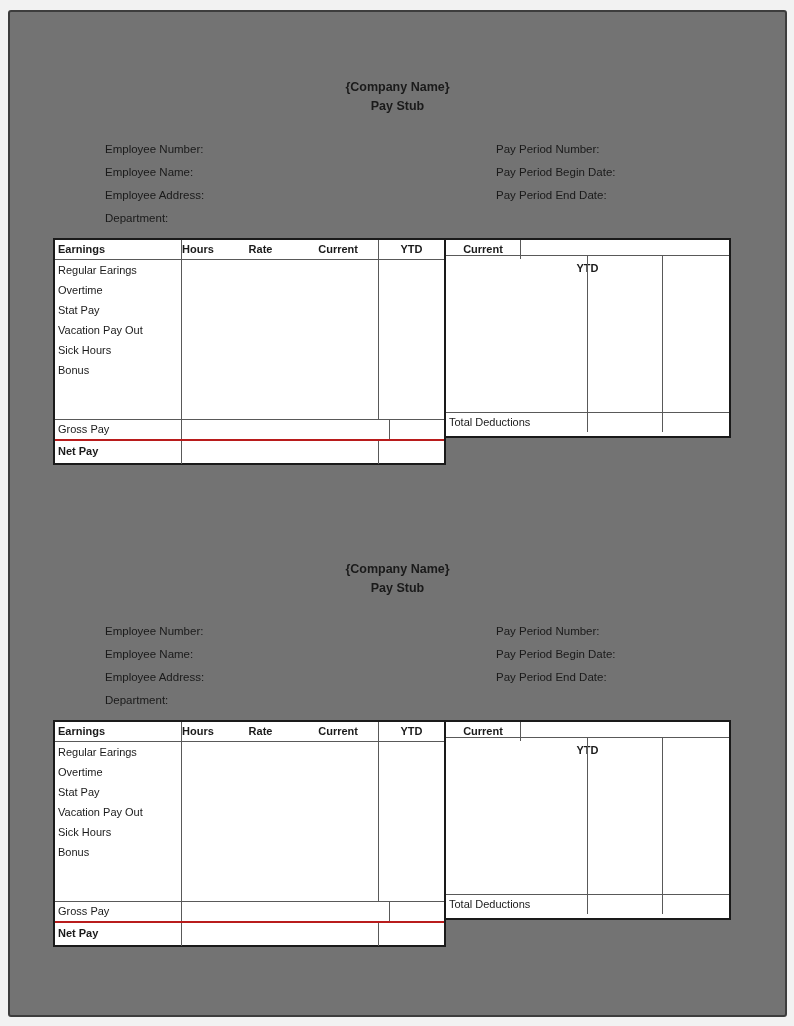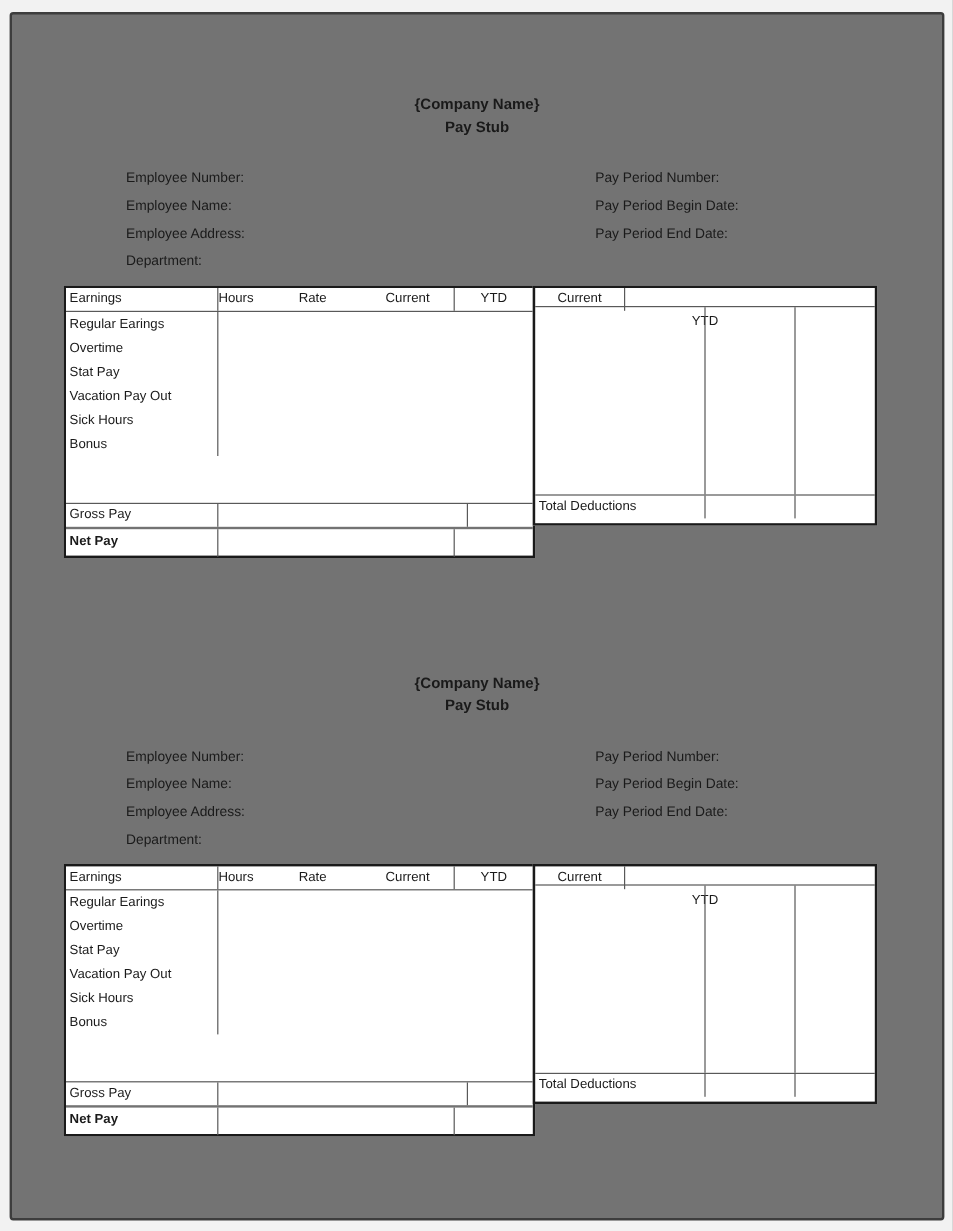--- a/index.html
+++ b/index.html
@@ -28,31 +28,31 @@
   .info-left{left:47px;}
   .info-right{left:438px;}
   .info-row{height:23px;line-height:23px;display:flex;margin-left:48px;}
   .info-row .val{display:inline-block;min-width:120px;height:100%;}
   .tables{position:absolute;left:43px;top:158px;width:700px;height:240px;}
   .tbl{position:absolute;top:0;box-sizing:border-box;border:2px solid #1a1a1a;background:#fff;font-size:11px;}
   .tbl-left{left:0;width:393px;height:227px;}
   .tbl-right{left:391px;width:287px;height:200px;}
   .row{display:flex;box-sizing:border-box;}
   .thin-b{border-bottom:1px solid #595959;}
-  .thick-b{border-bottom:2px solid #737373;gap:11px;}
-  .th{font-weight:normal;}
+  .thick-b{border-bottom:2px solid #b91c1c;gap:11px;}
+  .th{font-weight:bold;}
   
   .c-earn{width:127px;box-sizing:border-box;border-right:1px solid #595959;padding-left:3px;overflow:hidden;}
   .c-mid{width:197px;box-sizing:border-box;border-right:1px solid #595959;display:flex;}
   .c-ytd{flex:1;text-align:center;}
   .c-hours{width:56px;text-align:left;padding-right:2px;box-sizing:border-box;}
   .c-rate{width:47px;text-align:center;padding-right:2px;box-sizing:border-box;}
   .c-current{flex:1;text-align:right;padding-right:20px;box-sizing:border-box;}
   .row-header{height:20px;line-height:19px;}
-  .row-body{height:160px;flex-direction:column;}
+  .row-body{height:160px;}
   .row-gross{height:21px;line-height:19px;}
   .row-net{height:23px;line-height:21px;font-weight:bold;}
   .erow{height:20px;line-height:20px;white-space:nowrap;}
   
   .d-name{width:142px;box-sizing:border-box;border-right:1px solid #595959;padding-left:3px;overflow:hidden;}
   .d-current{width:75px;box-sizing:border-box;border-right:1px solid #595959;text-align:center;}
   .d-ytd{flex:1;text-align:center;}
   .row-dheader{height:16px;line-height:19px;flex-direction:column;}
   .row-dbody{height:157px;}
   .row-dtotal{height:19px;line-height:18px;}

